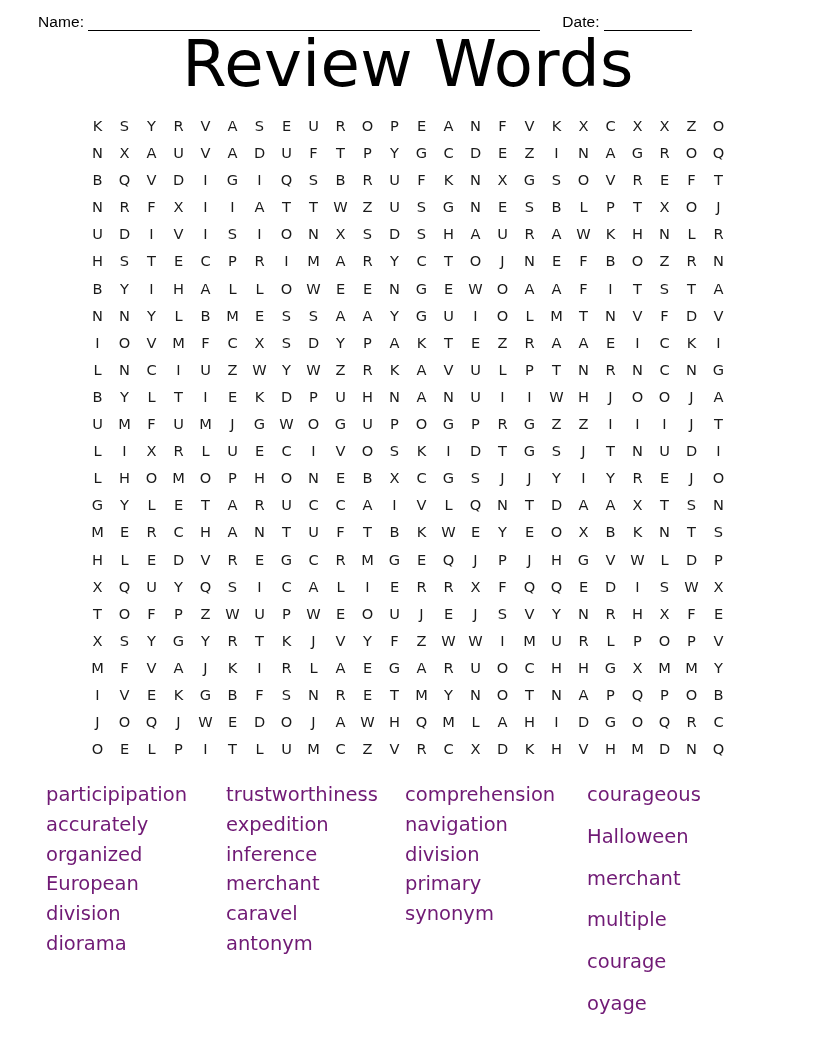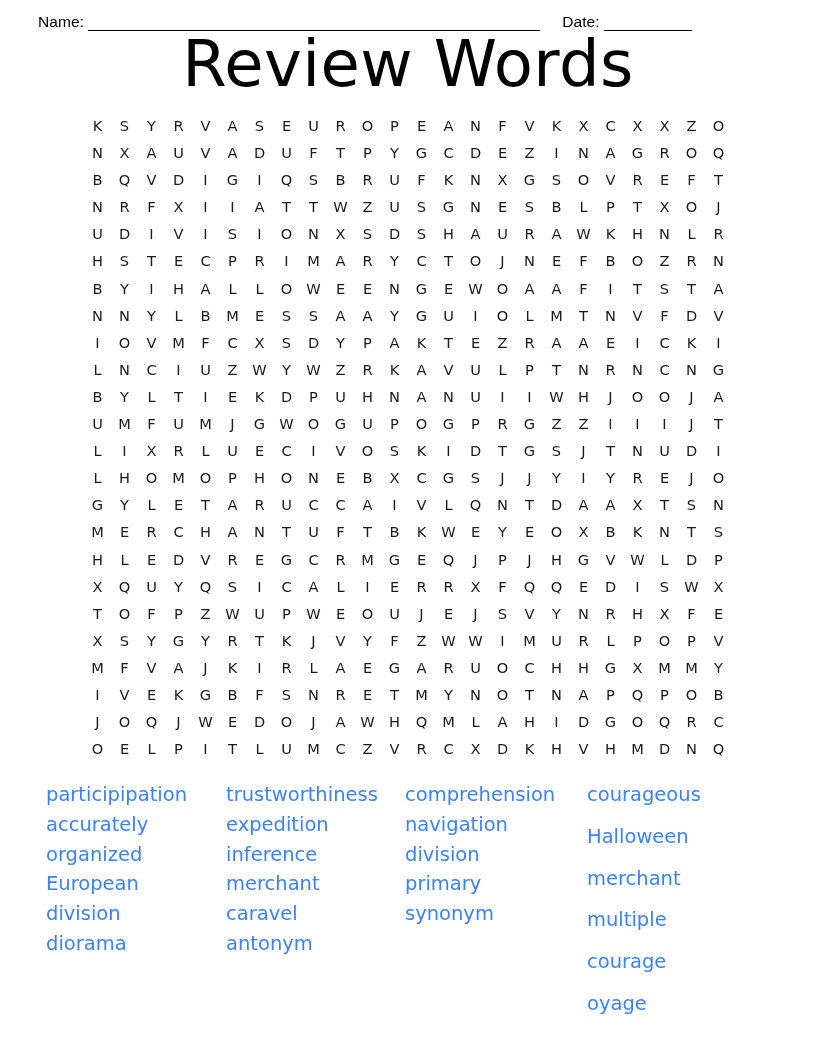--- a/index.html
+++ b/index.html
@@ -102,21 +102,21 @@
   .word-col:nth-child(1) { width: 180px; }
   .word-col:nth-child(2) { width: 179px; justify-content: center; }
   .word-col:nth-child(3) { width: 182px; }
   .word-col:nth-child(4) { width: 183px; gap: 12px; }
   .word-item {
     font-family: "DejaVu Sans", sans-serif;
     font-size: 19.5px;
     line-height: 29.8px;
     font-weight: 400;
     white-space: nowrap;
-    color: #3b82f6;
+    color: #701a75;
   }
 </style>
 </head>
 <body>
 
 <div id="header-line">
   <span class="field-label">Name:</span>
   <span class="rule" id="name-rule"></span>
   <span class="field-label" id="date-label">Date:</span>
   <span class="rule" id="date-rule"></span>

